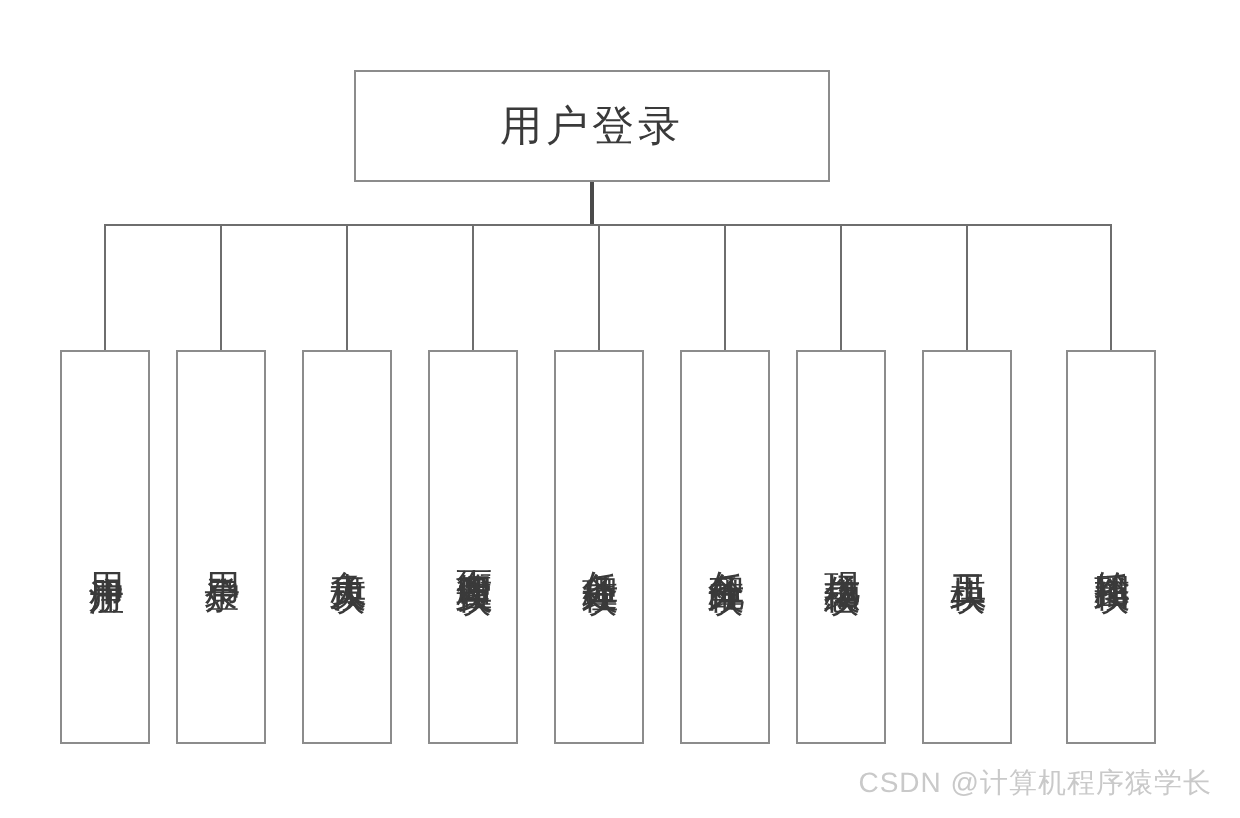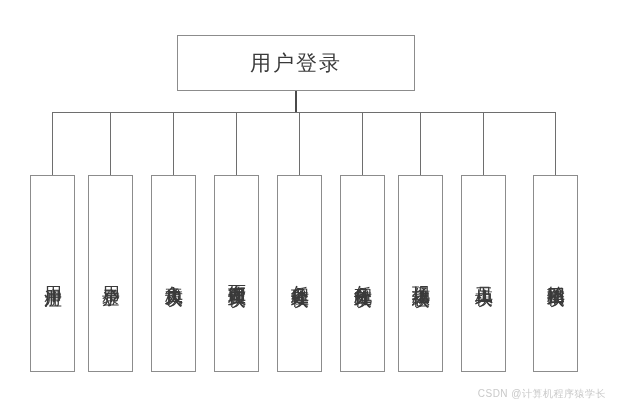--- a/index.html
+++ b/index.html
@@ -94,21 +94,21 @@
     line-height: 1.18;
     letter-spacing: 1px;
     white-space: nowrap;
   }
 
   
   #watermark {
     position: absolute;
     right: 14px;
     bottom: 8px;
-    font-size: 10px;
+    font-size: 14px;
     color: #c9c9c9;
     font-family: "Liberation Sans", "DejaVu Sans", sans-serif;
     letter-spacing: 0.5px;
     white-space: nowrap;
     text-align: center;
   }
 </style>
 </head>
 <body>
 

